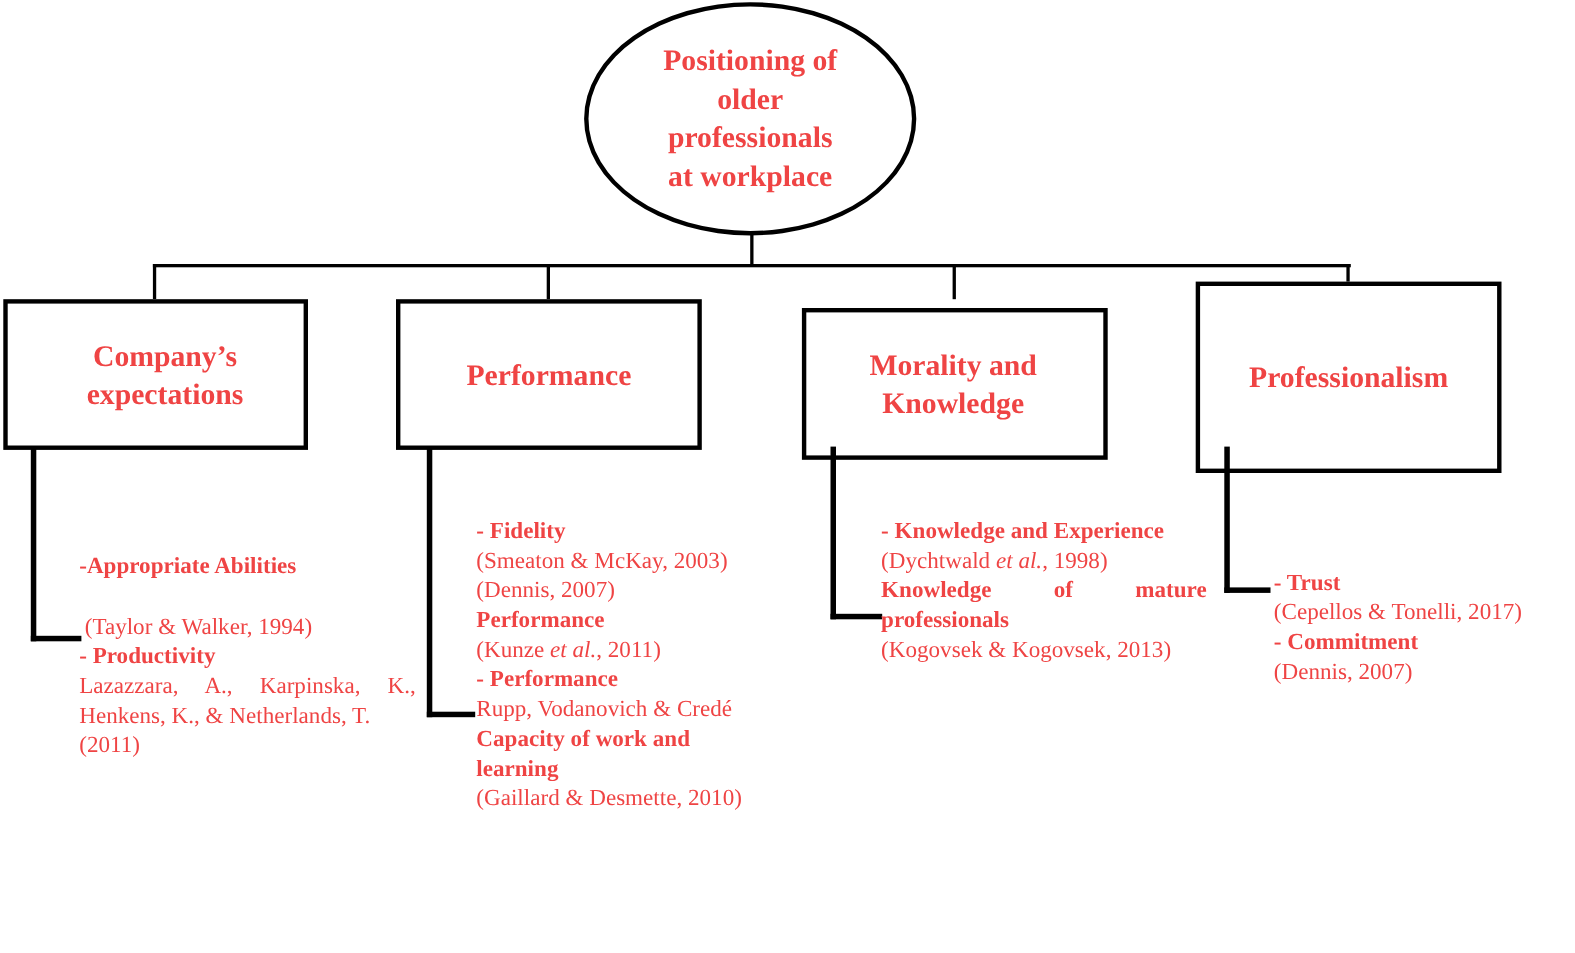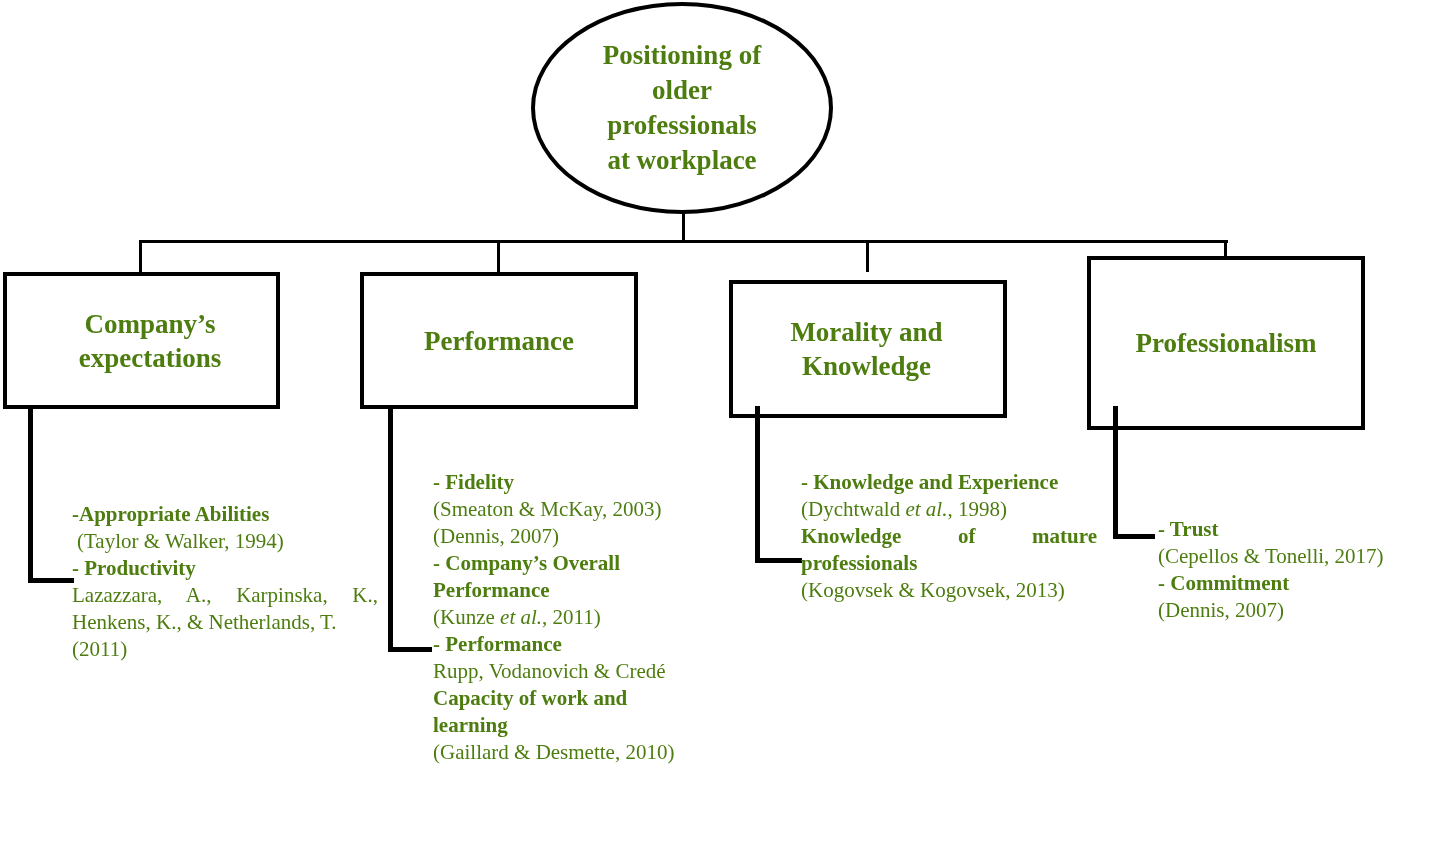--- a/index.html
+++ b/index.html
@@ -1,30 +1,30 @@
 <!DOCTYPE html>
 <html><head>
 <meta charset="utf-8">
 <style>
   html,body{margin:0;padding:0;background:#ffffff;}
   .stage{position:relative;width:1432px;height:866px;background:#ffffff;
-         font-family:"Liberation Serif",serif;color:#4d7c0f;overflow:hidden;}
+         font-family:"Liberation Serif",serif;color:#ef4444;overflow:hidden;}
   .line{position:absolute;background:#000;}
   .node-box{position:absolute;box-sizing:border-box;border:4px solid #000;background:#fff;
             display:flex;align-items:center;justify-content:center;text-align:center;
             font-weight:bold;font-size:27px;line-height:34px;padding:0 16px;}
   .ellipse{position:absolute;left:531px;top:2px;width:302px;height:212px;box-sizing:border-box;
            border:4px solid #000;border-radius:50%;background:#fff;
            display:flex;flex-direction:column;align-items:center;justify-content:center;
            text-align:center;font-weight:bold;font-size:27px;line-height:35px;}
   .notes{position:absolute;font-size:21px;line-height:27px;}
   .ln{white-space:nowrap;}
   .b{font-weight:bold;}
   .i{font-style:italic;}
-  .ind{padding-left:5px;}
+  .ind{padding-left:5px;margin-top:28px;}
   .jl{text-align:justify;text-align-last:justify;}
   .jl1{width:306px;}
   .jl3{width:296px;}
 </style>
 </head>
 <body>
 
 <div class="stage">
 
   <div class="ellipse">
@@ -69,21 +69,20 @@
     <div class="ln b">- Productivity</div>
     <div class="ln jl jl1">Lazazzara, A., Karpinska, K.,</div>
     <div class="ln">Henkens, K., &amp; Netherlands, T.</div>
     <div class="ln">(2011)</div>
   </div>
 
   <div class="notes" style="left:433px;top:469px;width:292px;">
     <div class="ln b">- Fidelity</div>
     <div class="ln">(Smeaton &amp; McKay, 2003)</div>
     <div class="ln">(Dennis, 2007)</div>
-    <div class="ln b">- Company’s Overall</div>
     <div class="ln b">Performance</div>
     <div class="ln"><span>(Kunze </span><span class="i">et al.</span><span>, 2011)</span></div>
     <div class="ln b">- Performance</div>
     <div class="ln">Rupp, Vodanovich &amp; Credé</div>
     <div class="ln b">Capacity of work and</div>
     <div class="ln b">learning</div>
     <div class="ln">(Gaillard &amp; Desmette, 2010)</div>
   </div>
 
   <div class="notes" style="left:801px;top:469px;width:300px;">

